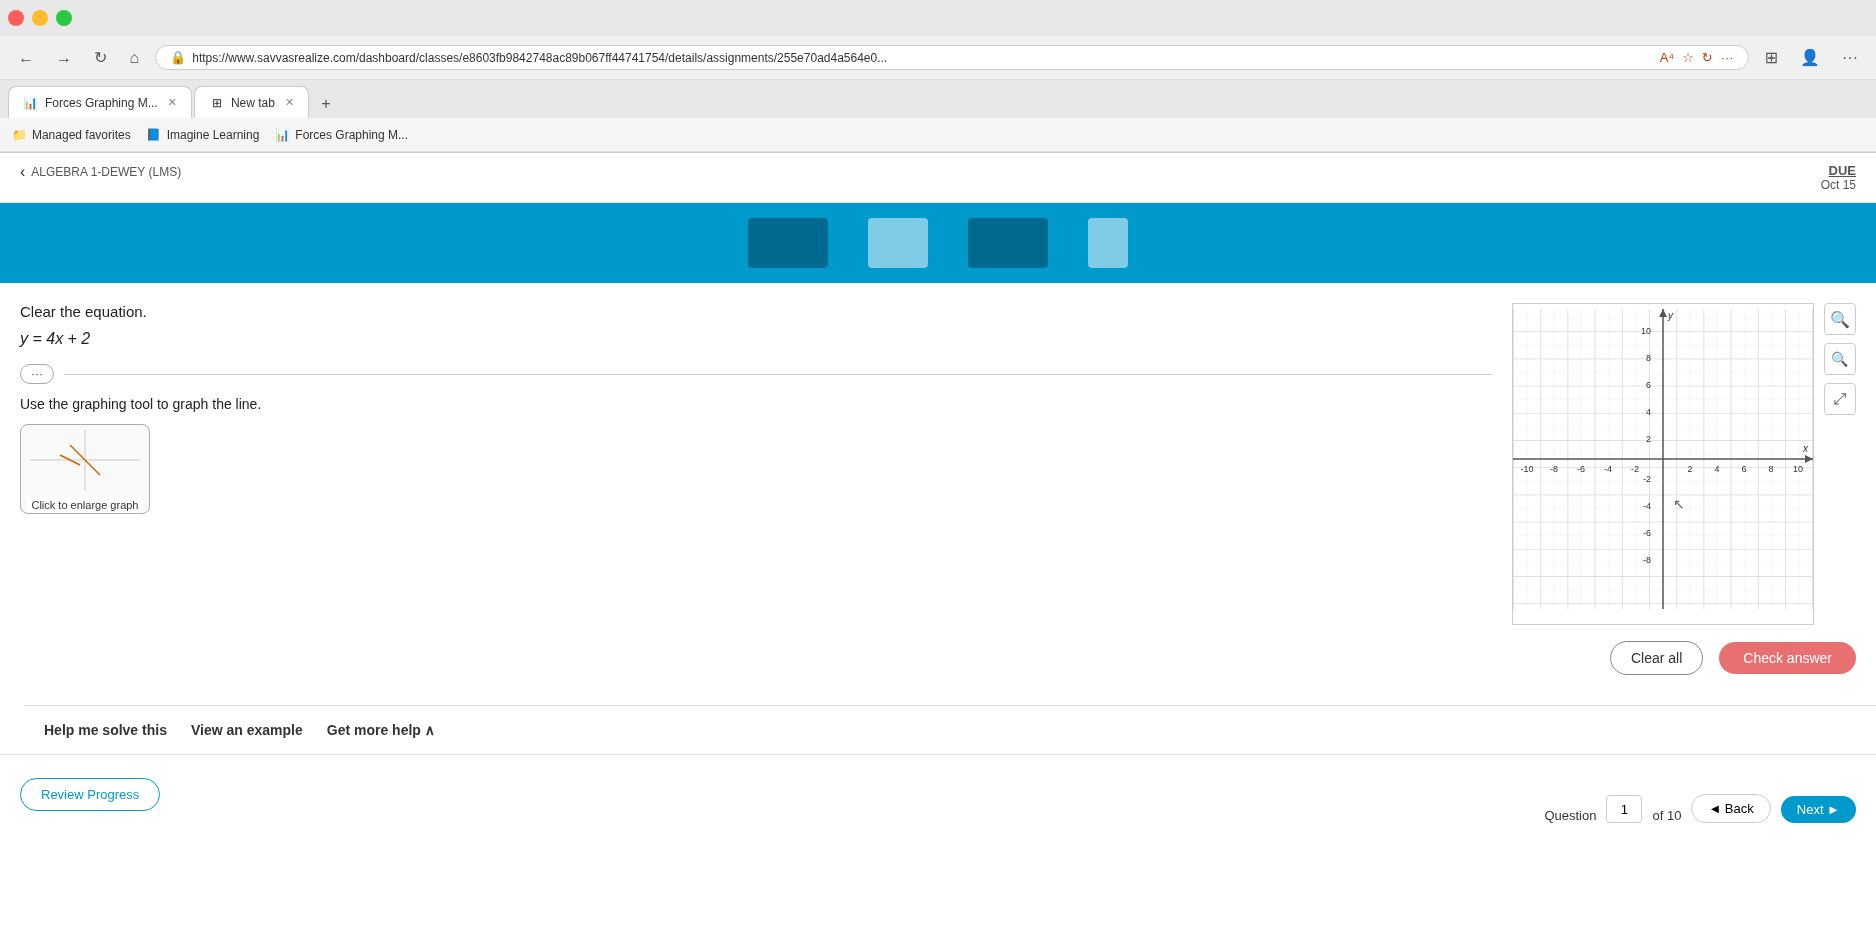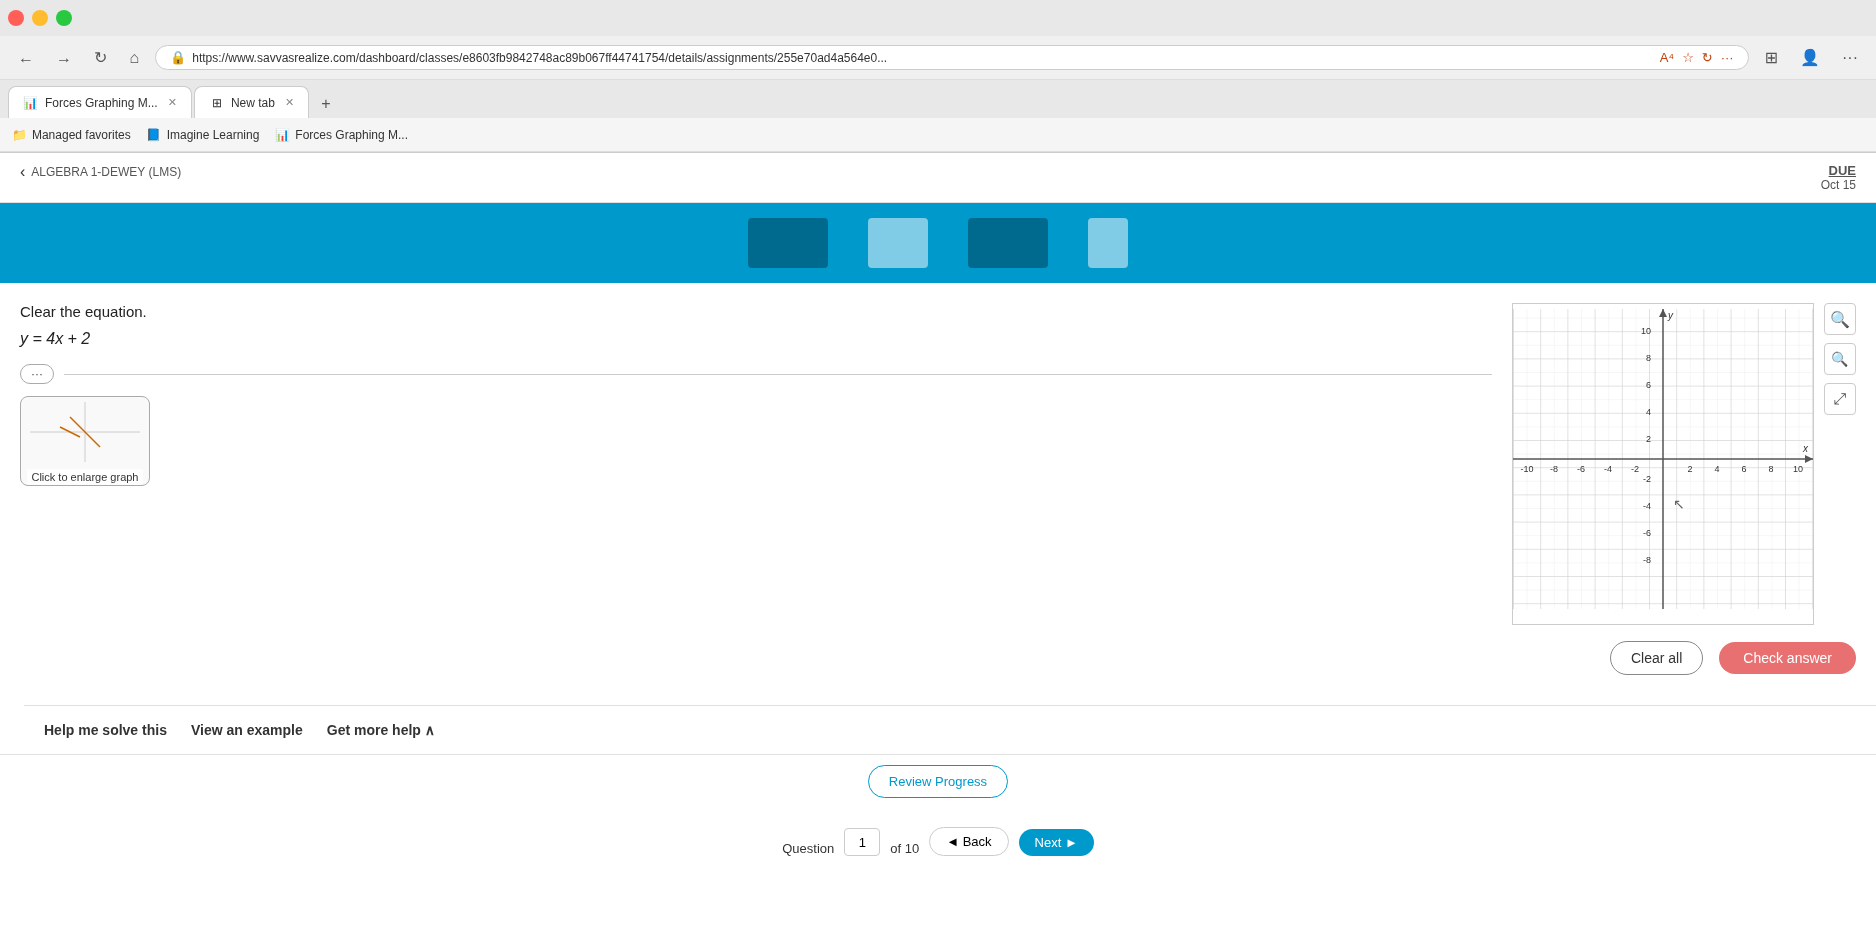--- a/index.html
+++ b/index.html
@@ -59,21 +59,21 @@
     .grid-wrapper { display: flex; gap: 4px; }
 
     
     .bottom-controls { display: flex; align-items: center; justify-content: space-between; padding: 16px 20px; border-top: 1px solid #e0e0e0; margin-top: 10px; margin-left: 24px; }
     .help-links { display: flex; gap: 24px; }
     .help-link { font-size: 14px; font-weight: 600; color: #333; cursor: pointer; text-decoration: none; }
     .clear-all-btn { background: white; border: 1px solid #888; border-radius: 20px; padding: 8px 20px; font-size: 14px; cursor: pointer; color: #333; text-align: right; }
     .check-answer-btn { background: #e87070; border: none; border-radius: 20px; padding: 8px 24px; font-size: 14px; cursor: pointer; color: white; font-weight: 500; }
 
     
-    .nav-footer { display: flex; align-items: center; justify-content: space-between; padding: 10px 20px; background: white; border-top: 1px solid #e0e0e0; flex-direction: column; }
+    .nav-footer { display: flex; align-items: center; justify-content: space-between; padding: 10px 20px; background: white; border-top: 1px solid #e0e0e0; }
     .review-progress-btn { background: white; border: 1px solid #0099cc; border-radius: 20px; padding: 8px 20px; font-size: 13px; color: #0099cc; cursor: pointer; }
     .question-nav { display: flex; align-items: flex-end; gap: 10px; }
     .question-label { font-size: 13px; color: #333; }
     .question-input { width: 36px; height: 28px; border: 1px solid #ccc; border-radius: 4px; text-align: center; font-size: 13px; }
     .of-total { font-size: 13px; color: #333; }
     .nav-back-btn { background: white; border: 1px solid #ccc; border-radius: 20px; padding: 6px 16px; font-size: 13px; cursor: pointer; display: flex; align-items: center; gap: 4px; }
     .nav-next-btn { background: #0099cc; border: none; border-radius: 20px; padding: 6px 16px; font-size: 13px; cursor: pointer; color: white; display: flex; align-items: center; gap: 4px; margin-top: 31px; }
 
     
     .graph-svg { display: block; }
@@ -171,20 +171,21 @@
   <div class="exercise-area">
     <div class="exercise-left">
       <div class="question-text">Clear the equation.</div>
       <div class="equation">y = 4x + 2</div>
 
       <div style="display:flex;align-items:center;gap:10px;margin-bottom:12px;">
         <button class="ellipsis-btn">···</button>
         <div style="flex:1;height:1px;background:#ccc;"></div>
       </div>
 
+      <div class="tool-hint">Use the graphing tool to graph the line.</div>
 
       <div class="graph-thumbnail">
         <svg class="thumb-svg" width="120" height="70">
 
           <line x1="60" y1="5" x2="60" y2="65" stroke="#ccc" stroke-width="1"></line>
           <line x1="5" y1="35" x2="115" y2="35" stroke="#ccc" stroke-width="1"></line>
 
           <line x1="45" y1="20" x2="75" y2="50" stroke="#cc6600" stroke-width="1.5"></line>
           <line x1="35" y1="30" x2="55" y2="40" stroke="#cc6600" stroke-width="1.5"></line>
         </svg>

